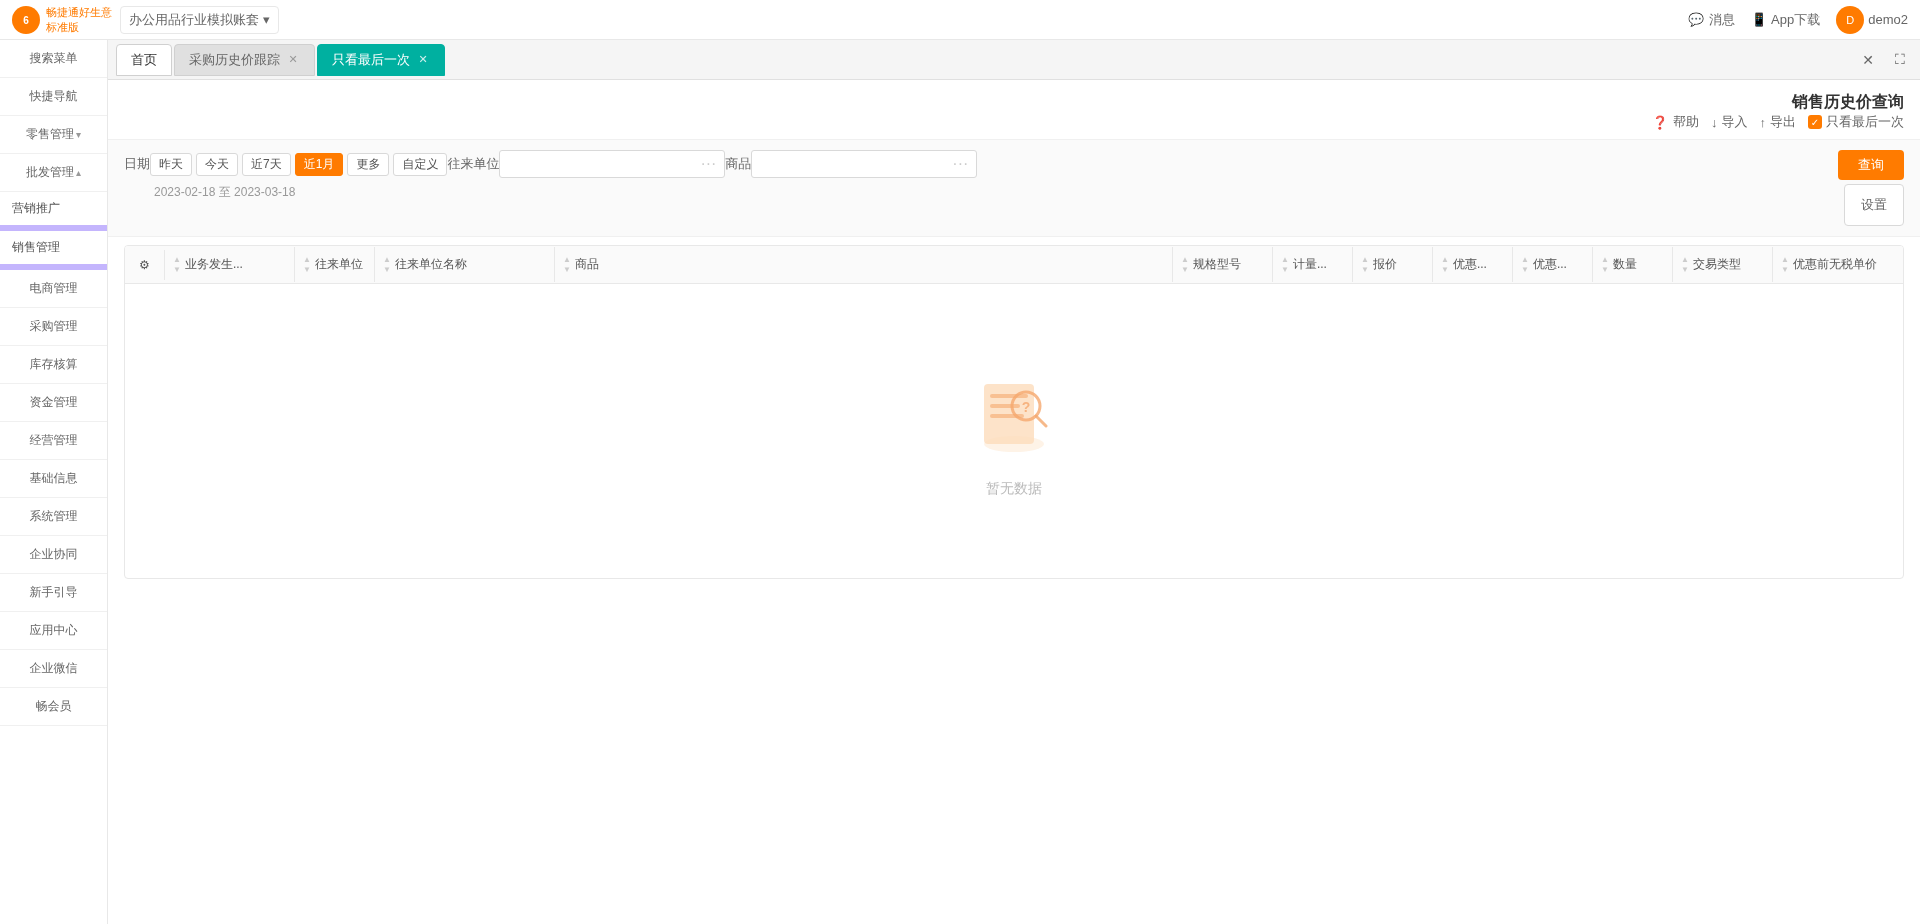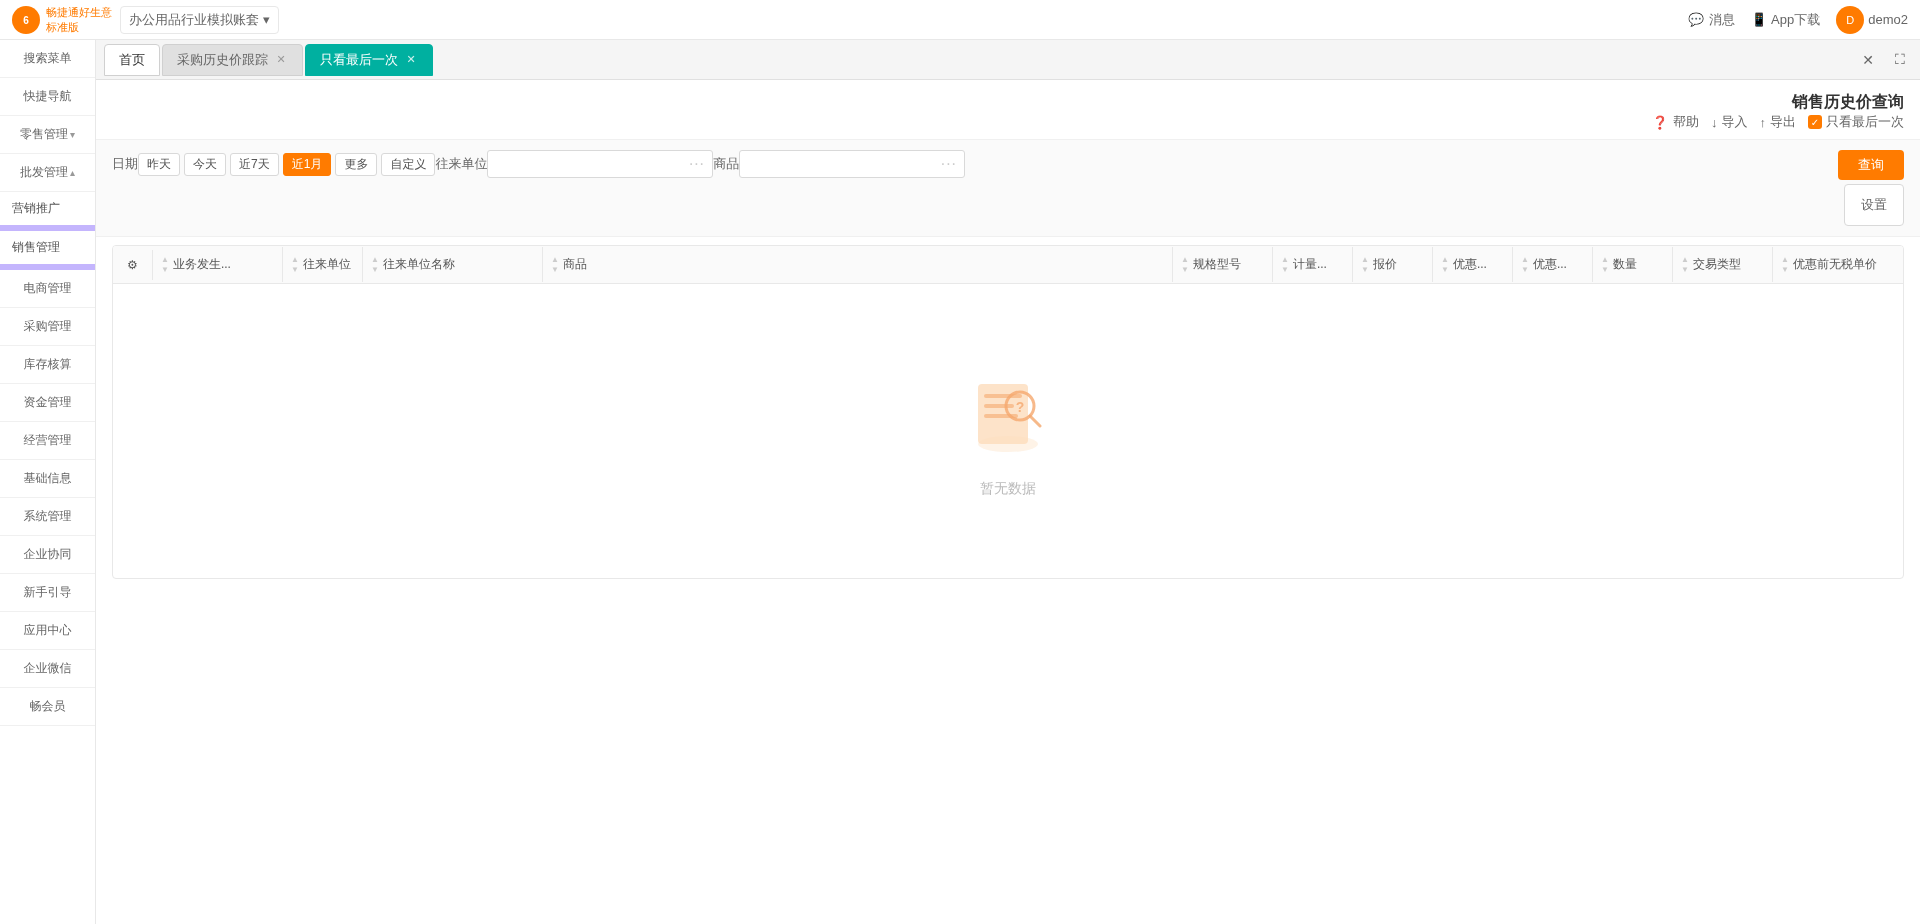--- a/index.html
+++ b/index.html
@@ -81,21 +81,21 @@
 
     
     .main-layout {
       display: flex;
       flex: 1;
       overflow: hidden;
     }
 
     
     .sidebar {
-      width: 96px;
+      width: 108px;
       background: #fff;
       border-right: 1px solid #e8e8e8;
       display: flex;
       flex-direction: column;
       flex-shrink: 0;
       overflow-y: auto;
     }
     .sidebar-item {
       padding: 10px 4px;
       text-align: center;
@@ -581,20 +581,23 @@
               <input class="filter-input" type="text" style="">
               <span class="filter-input-dots">···</span>
             </div>
             <span class="filter-label">商品</span>
             <div class="filter-input-wrapper">
               <input class="filter-input" type="text" style="">
               <span class="filter-input-dots">···</span>
             </div>
           </div>
 
+          <div style="padding-left: 30px;">
+            <span class="date-range">2023-02-18 至 2023-03-18</span>
+          </div>
         </div>
         <div class="filter-right">
           <button class="query-btn">查询</button>
           <button class="settings-btn">设置</button>
         </div>
       </div>
 
       <div class="table-area">
         <div class="table-container">
           <div class="table-header">

